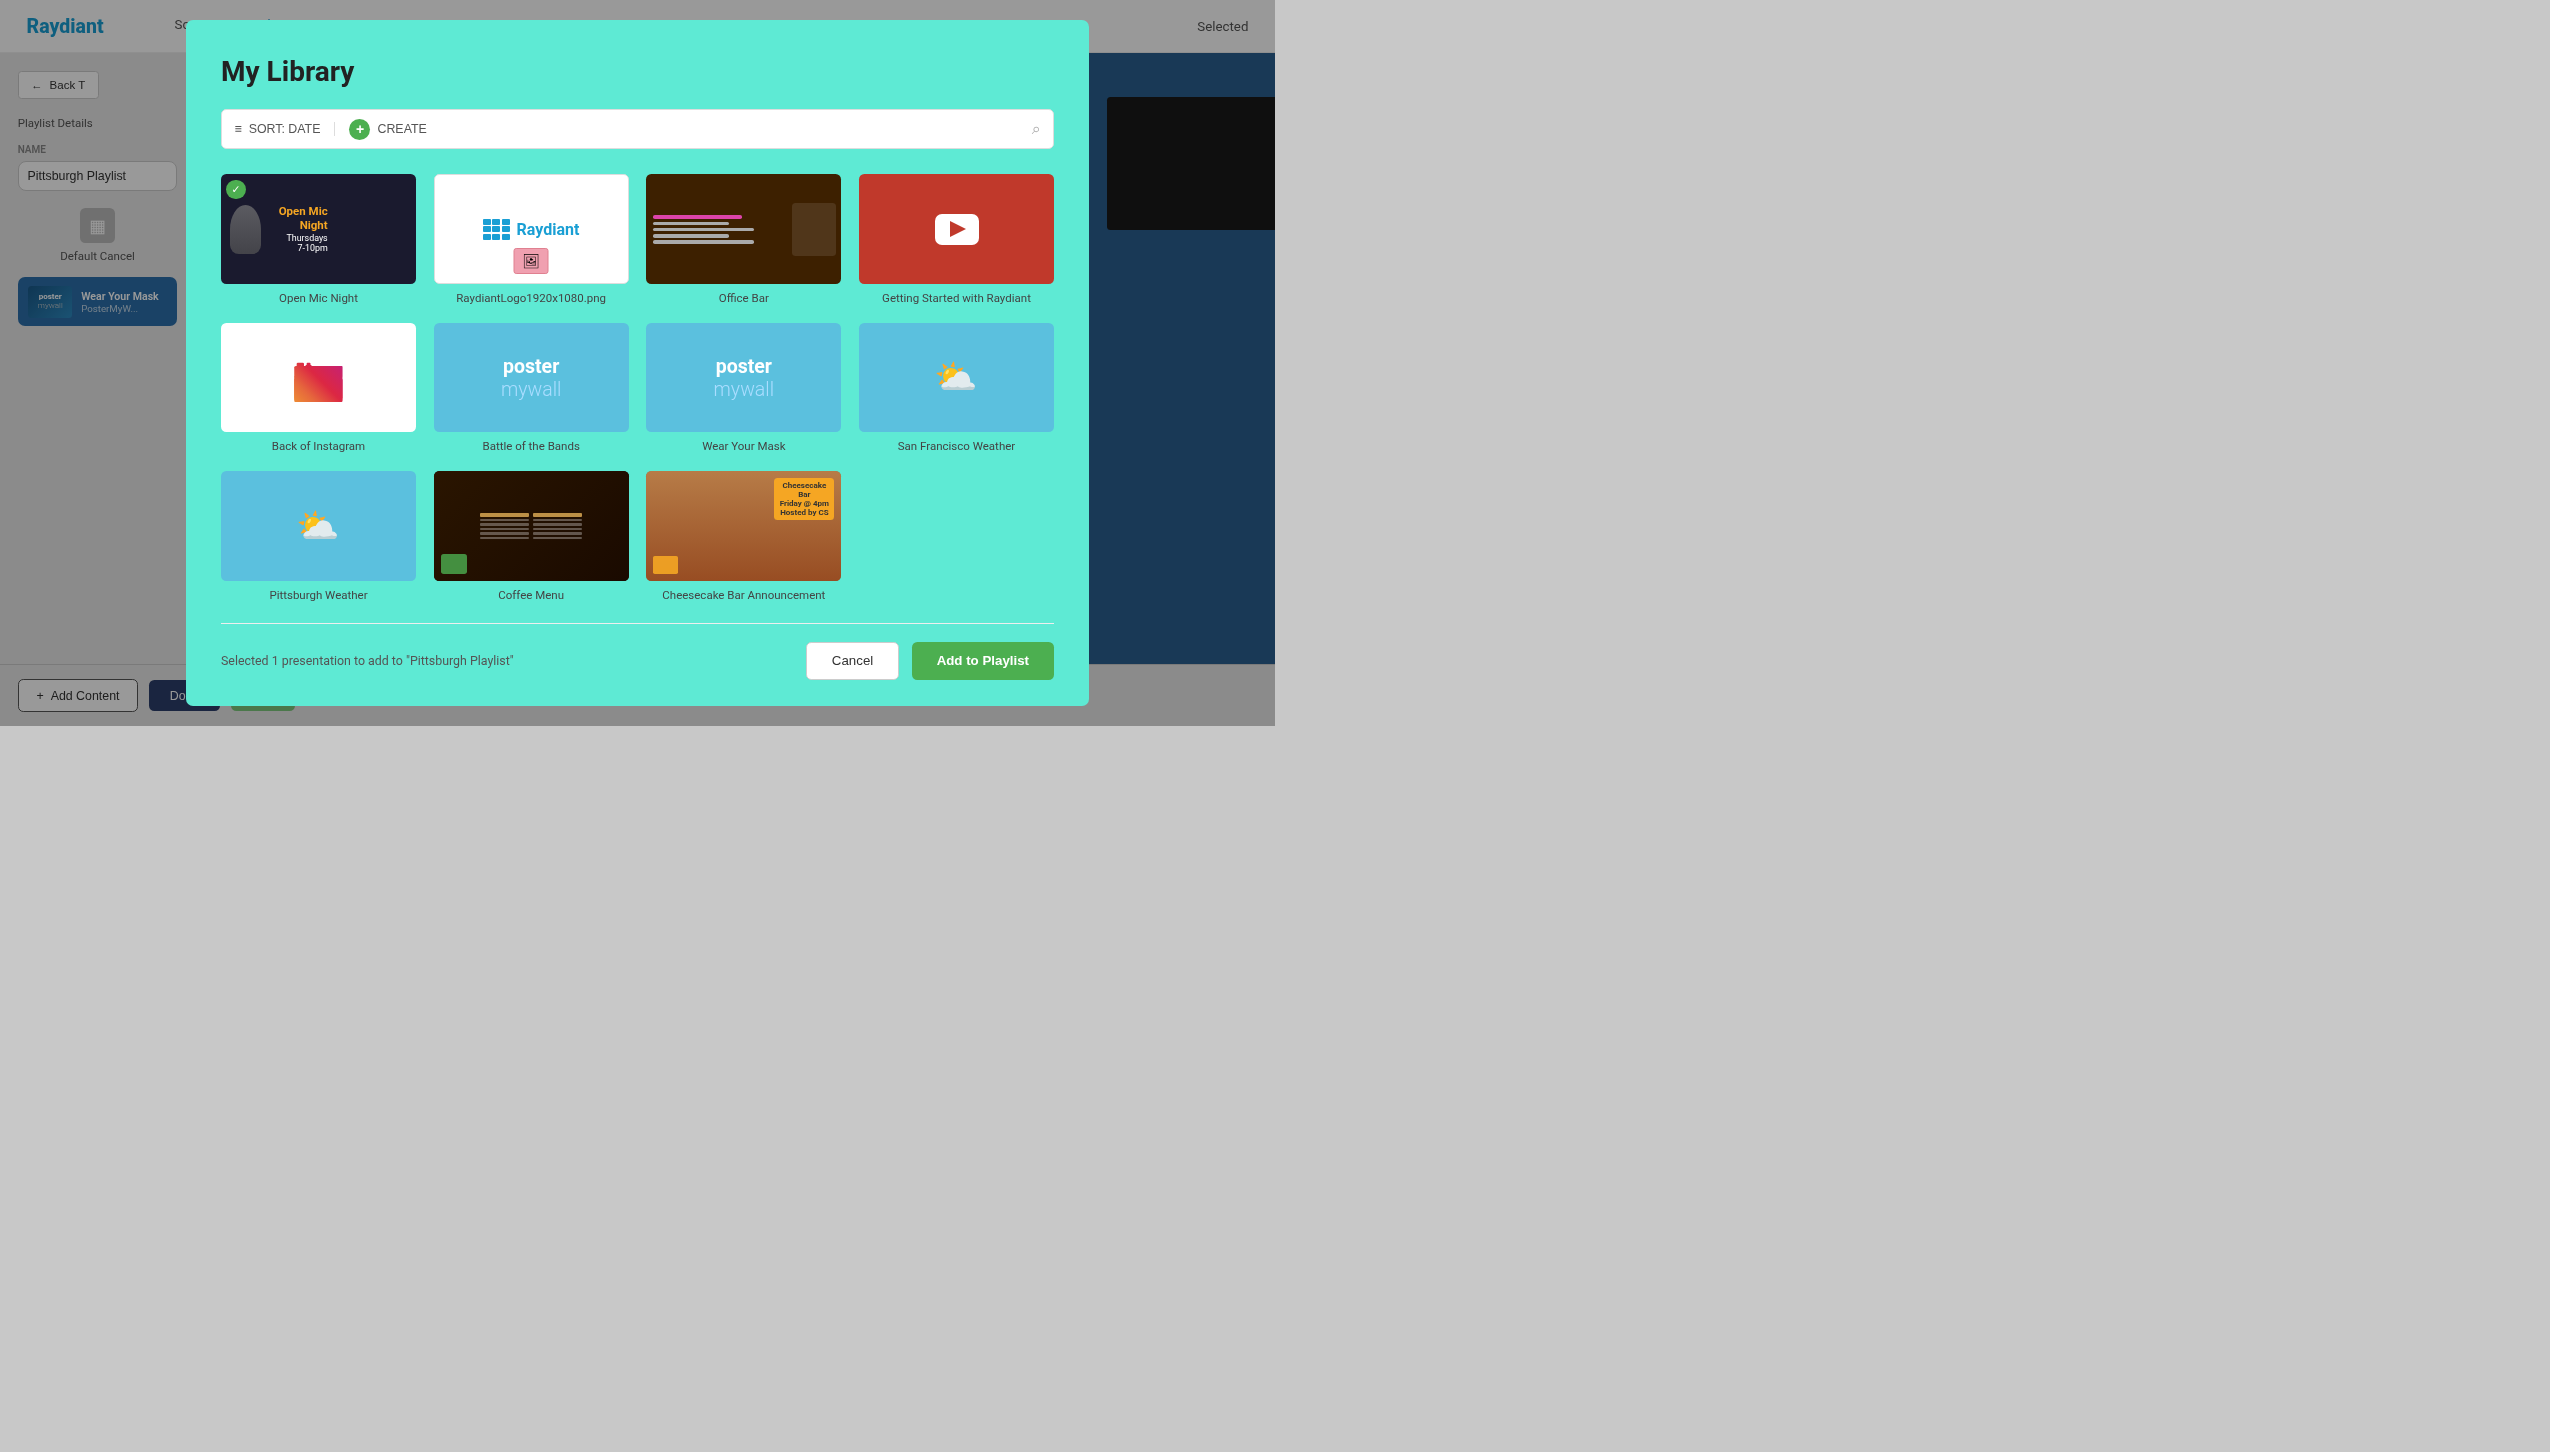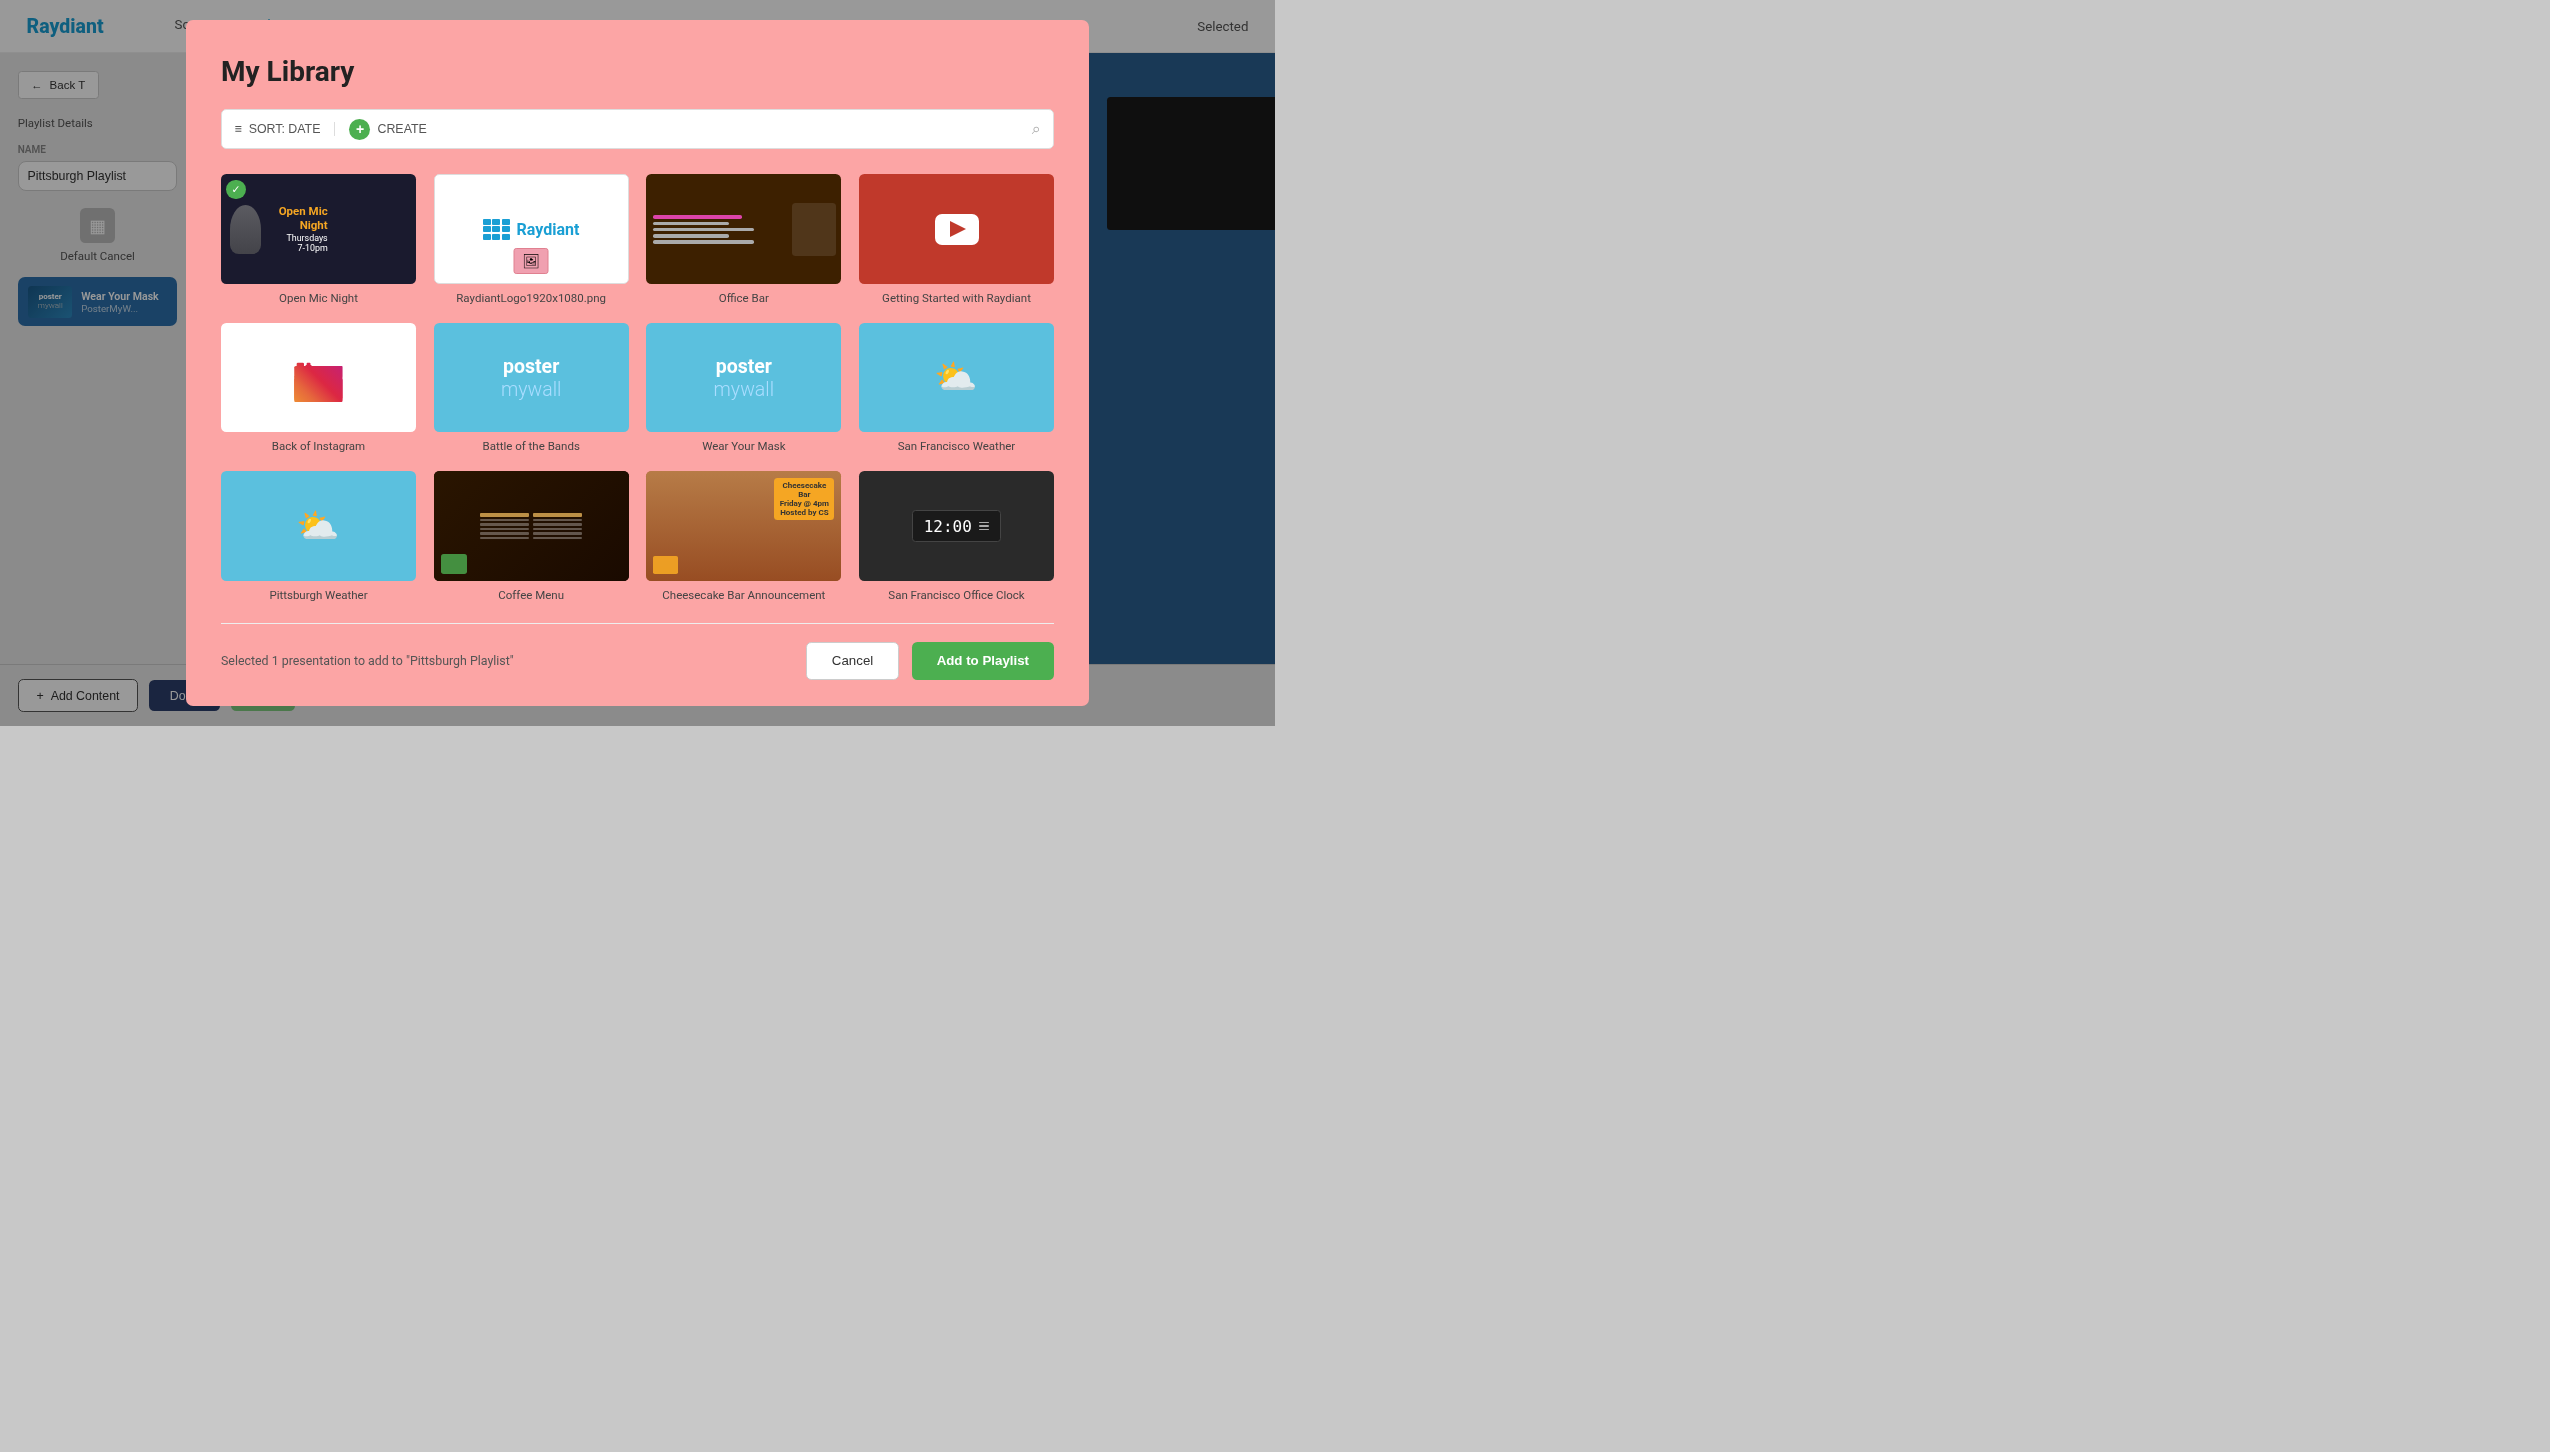--- a/index.html
+++ b/index.html
@@ -225,21 +225,21 @@
       position: absolute;
       inset: 0;
       background: rgba(0,0,0,0.4);
       display: flex;
       align-items: center;
       justify-content: center;
       z-index: 100;
     }
 
     .modal {
-      background: #fca5a5;
+      background: #5eead4;
       border-radius: 7px;
       width: 903px;
       max-height: 691px;
       overflow: hidden;
       display: flex;
       flex-direction: column;
       padding: 35px 35px 26.6px;
     }
 
     .modal-title {
@@ -881,33 +881,20 @@
 
       <div class="grid-item">
         <div class="grid-thumb thumb-cheesecake">
           <div class="cheesecake-bg"></div>
           <div class="cheesecake-text-overlay">Cheesecake<br>Bar<br>Friday @ 4pm<br>Hosted by CS</div>
           <div style="position:absolute;bottom:7px;left:7px;width:25px;height:17.7px;background:#f5a623;border-radius:1.8px;opacity:0.9;"></div>
         </div>
         <span class="grid-label">Cheesecake Bar Announcement</span>
       </div>
 
-      <div class="grid-item">
-        <div class="grid-thumb thumb-clock">
-          <div class="clock-display">
-            <span>12:00</span>
-            <div class="clock-lines">
-              <div class="clock-line"></div>
-              <div class="clock-line"></div>
-              <div class="clock-line"></div>
-            </div>
-          </div>
-        </div>
-        <span class="grid-label">San Francisco Office Clock</span>
-      </div>
 
     </div>
 
     <div class="modal-footer">
       <span class="selected-text">Selected 1 presentation to add to "Pittsburgh Playlist"</span>
       <div class="footer-buttons">
         <button class="cancel-btn">Cancel</button>
         <button class="add-playlist-btn">Add to Playlist</button>
       </div>
     </div>

